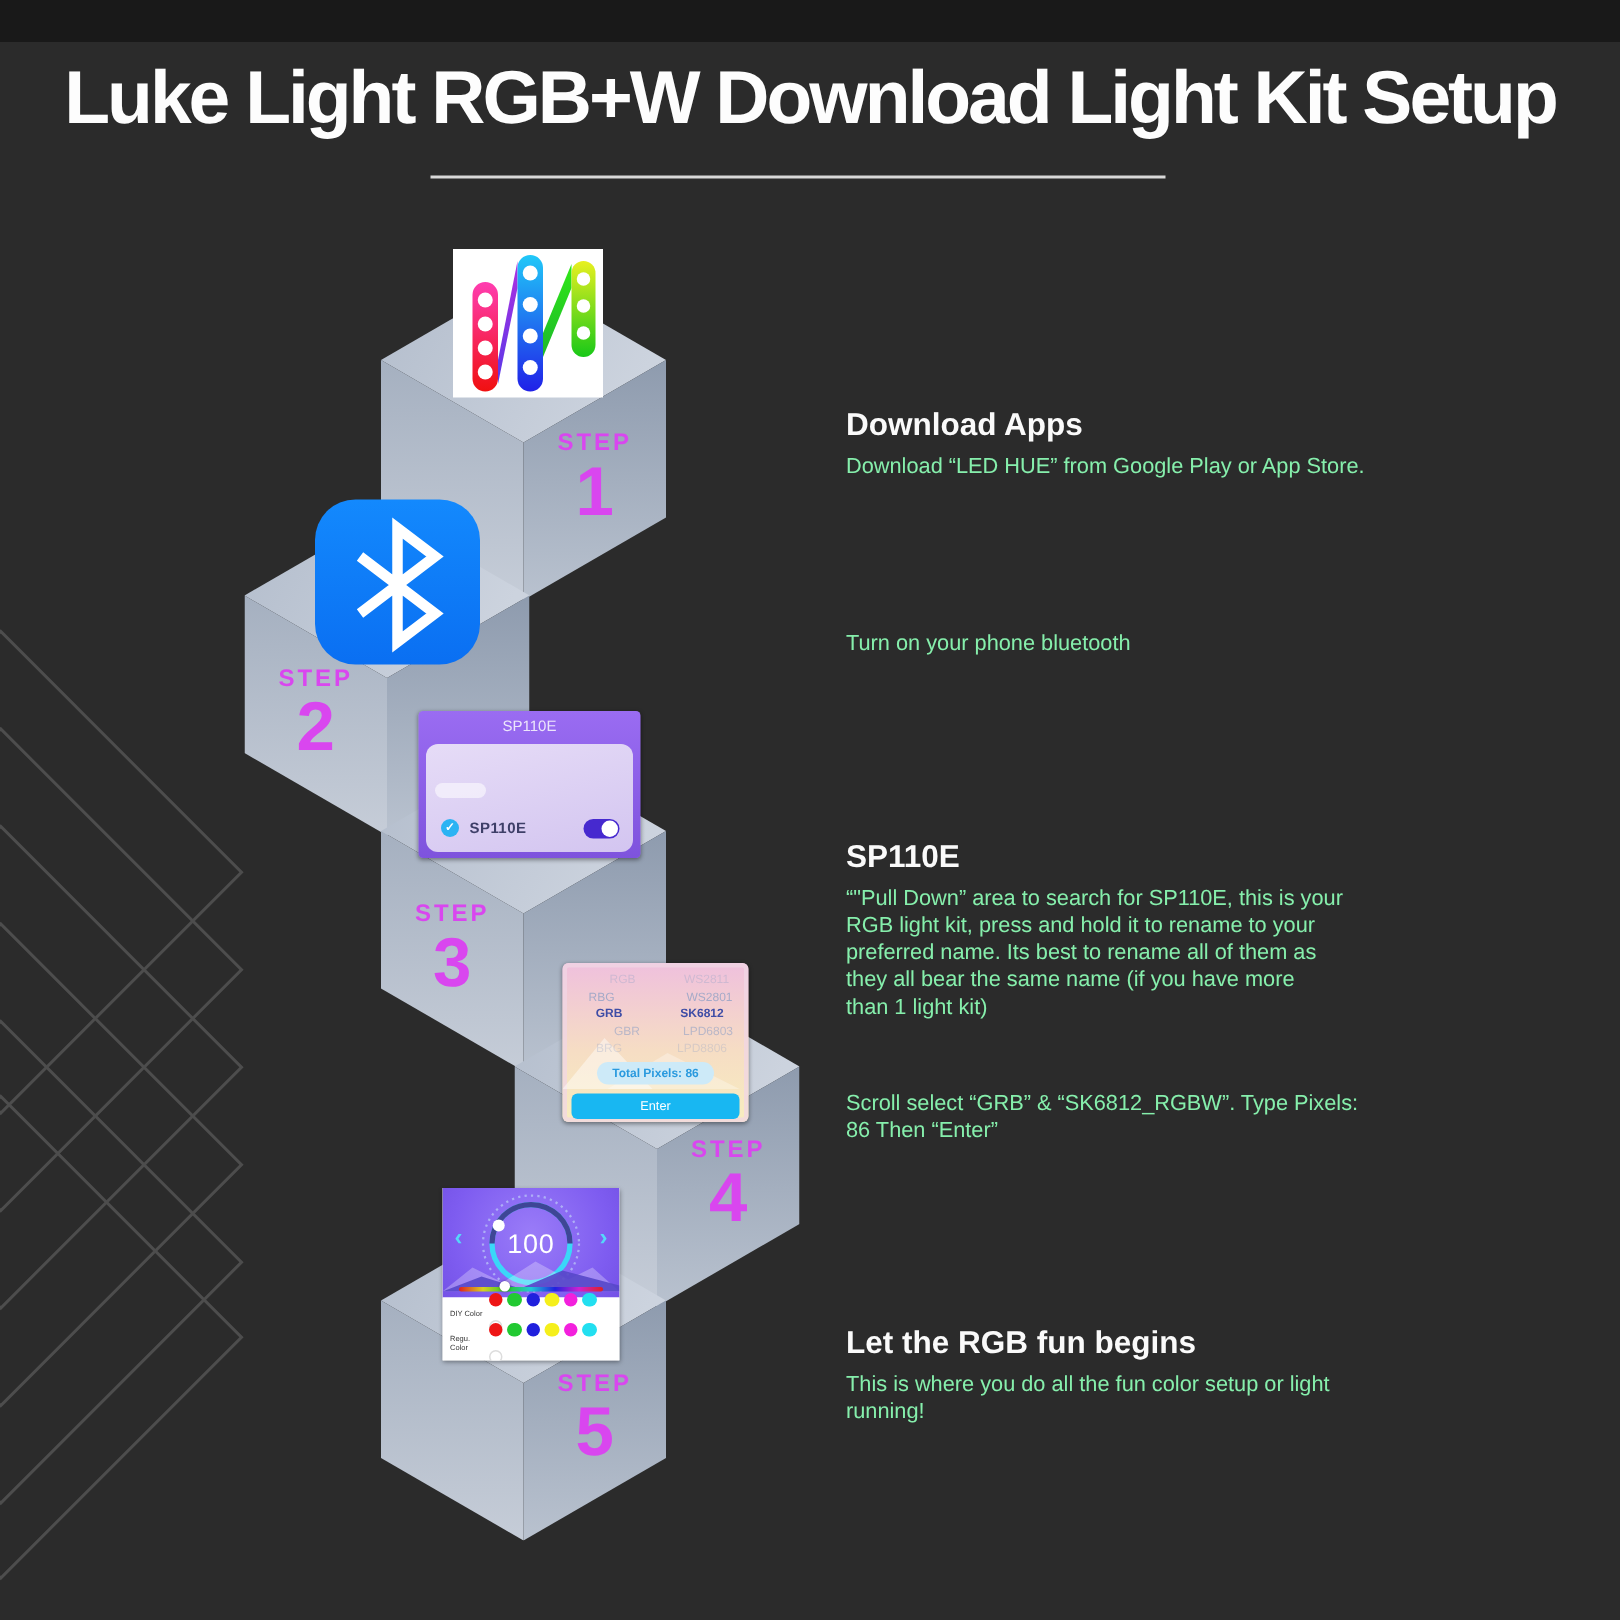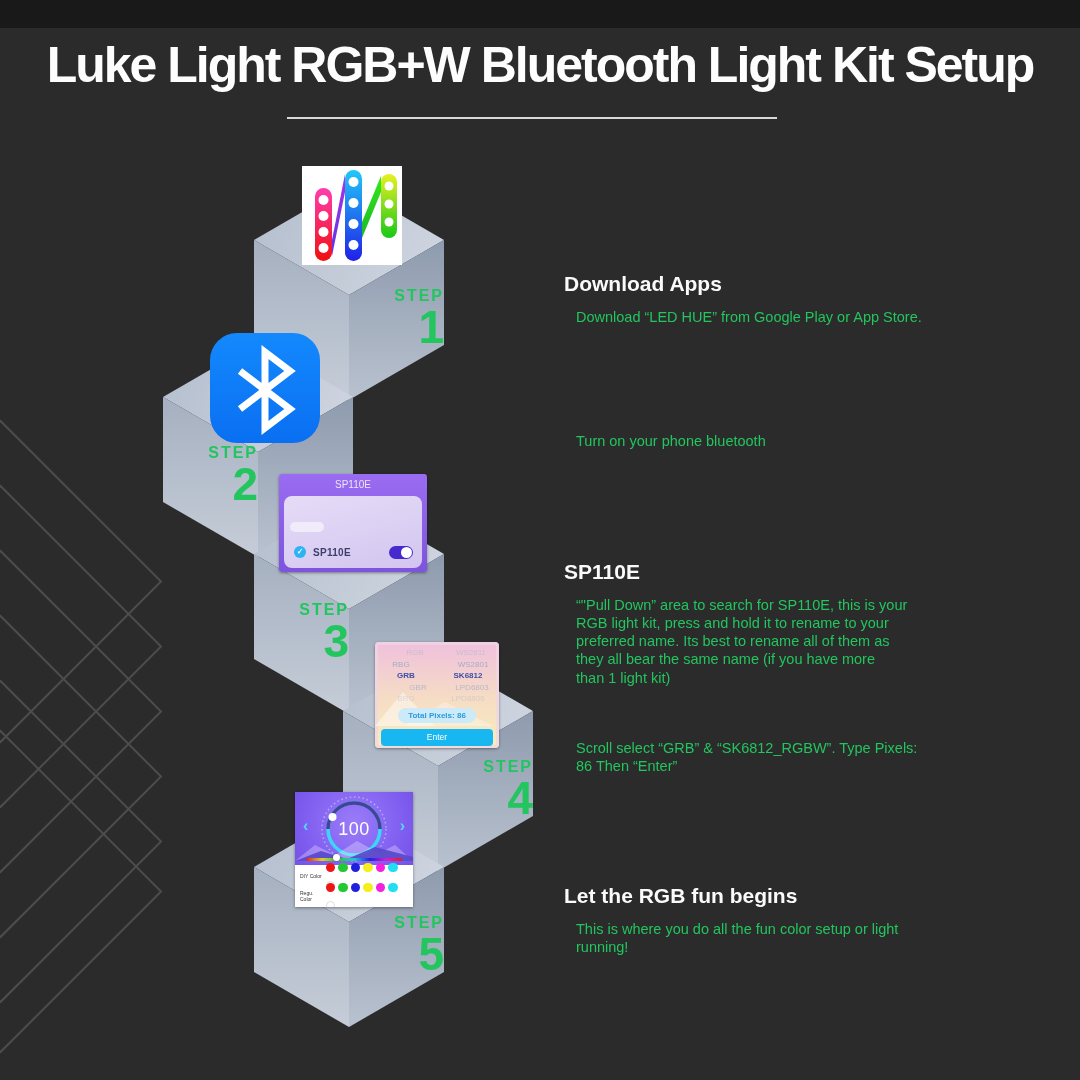--- a/index.html
+++ b/index.html
@@ -8,28 +8,28 @@
   
   .top-bar{position:absolute;left:0;top:0;width:1080px;height:28px;background:#191919;z-index:1;}
   .bg-diamond{position:absolute;width:225px;height:225px;border:2px solid #4d4d4d;
               transform:rotate(45deg);z-index:0;}
   
   .title{position:absolute;left:0;top:36px;width:1080px;text-align:center;color:#fdfdfd;
          font-size:50px;font-weight:bold;letter-spacing:-2px;white-space:nowrap;z-index:3;}
   .title-underline{position:absolute;left:287px;top:117px;width:490px;height:2px;background:#d8d8d8;z-index:3;}
   
   .cube{position:absolute;width:190px;height:215px;z-index:2;}
-  .step-tag{position:absolute;top:102px;width:95px;text-align:right;color:#22c55e;}
+  .step-tag{position:absolute;top:102px;width:95px;text-align:center;color:#d946ef;}
   .step-tag.face-right{left:95px;} .step-tag.face-left{left:0;}
   .step-word{font-size:16px;font-weight:bold;letter-spacing:2px;}
   .step-num{font-size:46px;font-weight:bold;line-height:0.95;margin-top:1px;}
   
   .step-text{position:absolute;left:564px;width:440px;z-index:3;}
   .step-heading{color:#fafafa;font-size:21px;font-weight:bold;margin:0 0 6px 0;}
-  .step-body{color:#22c55e;font-size:14.5px;line-height:1.25;white-space:pre-line;margin:12px;}
+  .step-body{color:#86efac;font-size:14.5px;line-height:1.25;white-space:pre-line;margin:0;}
   
   .screen{position:absolute;z-index:5;}
   
   .app-icon{left:302px;top:166px;width:100px;height:99px;background:#ffffff;}
   
   .bt-icon{left:210px;top:333px;width:110px;height:110px;border-radius:27px;
            background:linear-gradient(180deg,#1389fd 0%,#0a6ff2 100%);
            display:flex;align-items:center;justify-content:center;}
   
   .sp-win{left:279px;top:474px;width:148px;height:98px;border-radius:3px;
@@ -122,21 +122,21 @@
   </svg>
 
   <div class="top-bar"></div>
   <div class="bg-diamond" style="left:-114px;top:467px;"></div>
   <div class="bg-diamond" style="left:-114px;top:532px;"></div>
   <div class="bg-diamond" style="left:-114px;top:597px;"></div>
   <div class="bg-diamond" style="left:-114px;top:662px;"></div>
   <div class="bg-diamond" style="left:-114px;top:727px;"></div>
   <div class="bg-diamond" style="left:-114px;top:777px;"></div>
 
-  <div class="title">Luke Light RGB+W Bluetooth Light Kit Setup</div>
+  <div class="title">Luke Light RGB+W Download Light Kit Setup</div>
   <div class="title-underline"></div>
 
   <div class="cube" style="left:254px;top:185px;">
     <svg viewBox="0 0 190 215" width="190" height="215">
       <polygon points="95,0 190,55 95,110 0,55" fill="url(#gTop)"></polygon>
       <polygon points="0,55 95,110 95,215 0,160" fill="url(#gLeft)"></polygon>
       <polygon points="95,110 190,55 190,160 95,215" fill="url(#gRight)"></polygon>
     </svg>
     <div class="step-tag face-right">
       <div class="step-word">STEP</div>

